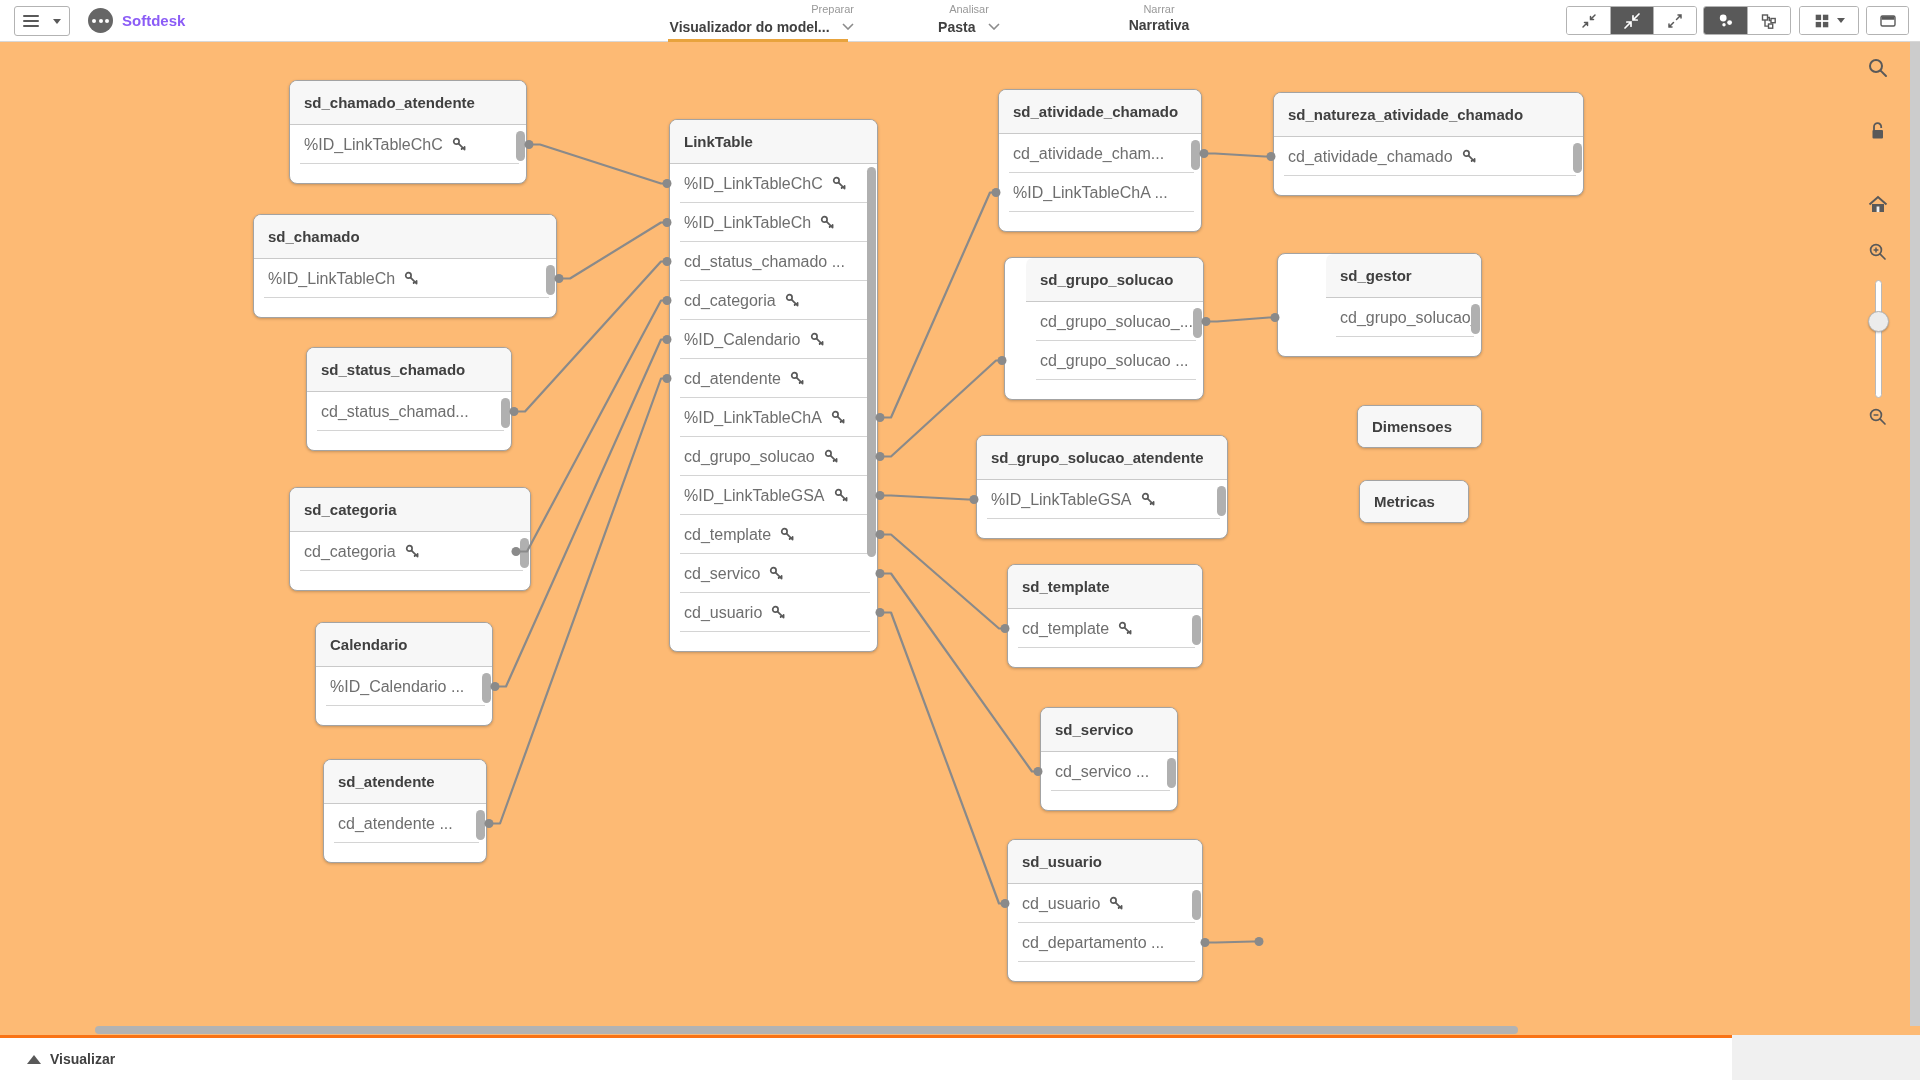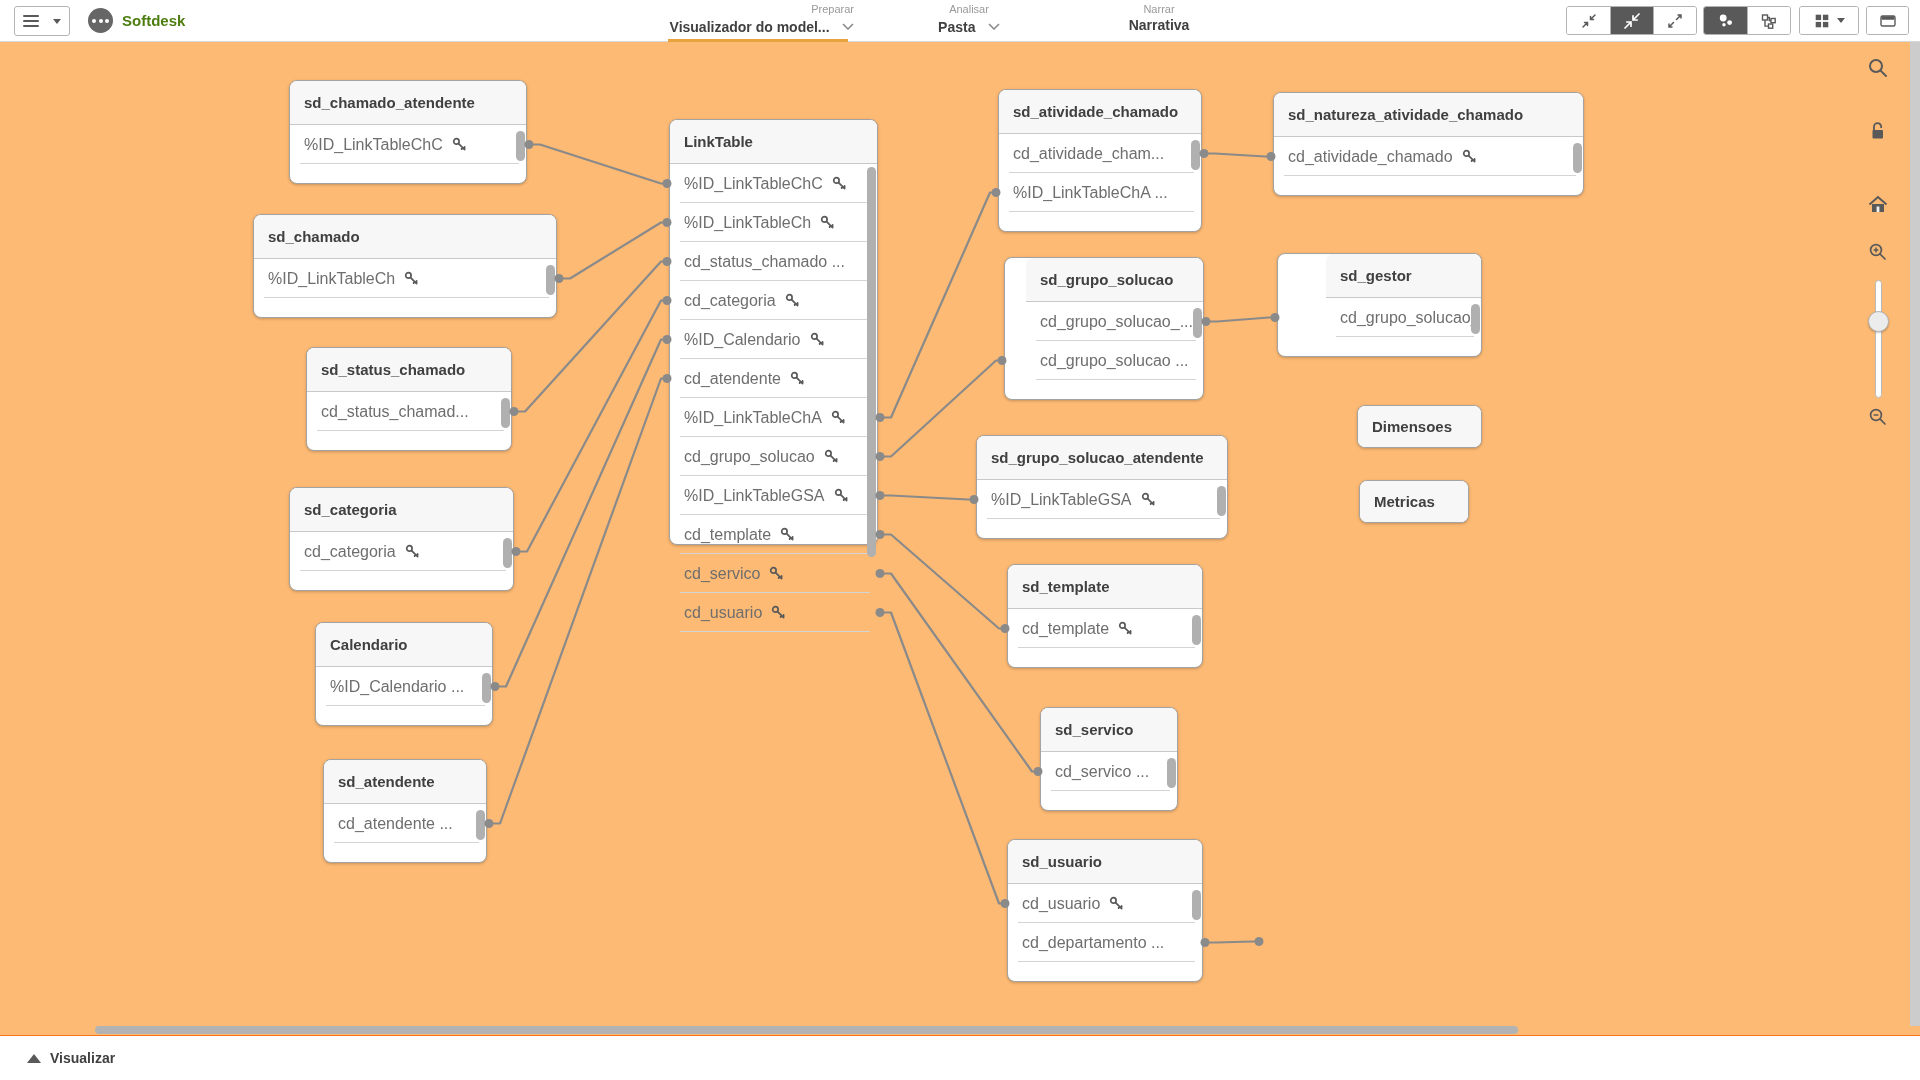--- a/index.html
+++ b/index.html
@@ -11,21 +11,21 @@
     background:#ffffff; border-bottom:1px solid #d8d8d8; z-index:50; }
   .menu-btn { position:absolute; left:14px; top:6px; width:56px; height:30px;
     border:1px solid #b3b3b3; border-radius:3px; background:#fff;
     display:flex; align-items:center; justify-content:space-between; padding:0 8px; cursor:pointer; }
   .hamb { width:16px; height:12px; display:flex; flex-direction:column; justify-content:space-between; }
   .hamb i { display:block; height:2.4px; background:#595959; border-radius:1px; }
   .caret-down { width:0; height:0; border-left:4.5px solid transparent; border-right:4.5px solid transparent; border-top:5.5px solid #595959; }
   .app-ident { position:absolute; left:88px; top:8px; display:flex; align-items:center; gap:9px; }
   .app-circle { width:25px; height:25px; border-radius:50%; background:#666; display:flex; align-items:center; justify-content:center; gap:2.5px; }
   .app-circle i { width:4px; height:4px; border-radius:50%; background:#fff; display:block; }
-  .app-name { font-size:15px; font-weight:bold; color:#4d7c0f; }
+  .app-name { font-size:15px; font-weight:bold; color:#8b5cf6; }
 
   .nav-tab { position:absolute; top:3px; height:39px; text-align:center; cursor:pointer; }
   .nav-tab .sect { font-size:11px; color:#999; line-height:13px; }
   .nav-tab .lbl  { font-size:14px; font-weight:bold; color:#404040; line-height:18px; display:inline-block; }
   .nav-tab .tab-caret { display:inline-block; margin-left:8px; vertical-align:2px; }
   .nav-tab.active::after { content:""; position:absolute; left:6px; right:6px; bottom:0;
     height:3px; background:#e8a33d; }
   #tab-prepare { left:662px; width:192px;text-align:right; }
   #tab-analyze { left:878px; width:182px; }
   #tab-narrate { left:1100px; width:118px; }
@@ -70,22 +70,22 @@
     border-radius:50%; background:#ececec; border:1px solid #b3b3b3;
     box-shadow:0 1px 2px rgba(0,0,0,.25); z-index:41; cursor:grab; }
 
   
   #hscroll { position:absolute; left:95px; top:1026px; width:1423px; height:8px;
     background:#b3b3b3; border-radius:4px; z-index:45; cursor:pointer; }
   #vscroll { position:absolute; left:1910px; top:42px; width:10px; height:984px;
     background:#cccccc; z-index:2; cursor:pointer; }
 
   
-  .footer { position:absolute; left:0; top:1035px; width:1920px; height:45px;
-    background:#fff; border-top:1px solid #f97316; z-index:50;
+  .footer { position:absolute; left:0; top:1035px; width:1732px; height:45px;
+    background:#fff; border-top:3px solid #f97316; z-index:50;
     display:flex; align-items:center; padding-left:27px; }
   .footer-toggle { display:flex; align-items:center; gap:9px; cursor:pointer; }
   .tri-up { width:0; height:0; border-left:7px solid transparent; border-right:7px solid transparent; border-bottom:9px solid #595959; }
   .footer-lbl { font-size:14px; font-weight:bold; color:#404040; }
 </style>
 </head>
 <body>
 
 <div class="topbar">
   <div class="menu-btn">
@@ -281,21 +281,21 @@
       </div>
       <div class="pill" style="top: 50px; height: 30px;"></div>
     </div>
     <div class="tbl" style="left: 306px; top: 347px; width: 206px; height: 104px;">
       <div class="tbl-h">sd_status_chamado</div>
       <div class="trow">
         <span class="fname">cd_status_chamad...</span>
       </div>
       <div class="pill" style="top: 50px; height: 30px;"></div>
     </div>
-    <div class="tbl" style="left: 289px; top: 487px; width: 225px; height: 104px;">
+    <div class="tbl" style="left: 289px; top: 487px; width: 242px; height: 104px;">
       <div class="tbl-h">sd_categoria</div>
       <div class="trow">
         <span class="fname">cd_categoria</span>
         <span class="key-icon">
           <svg width="15" height="15" viewBox="0 0 15 15">
             <g stroke="#595959" stroke-width="1.7" fill="none" stroke-linecap="round">
               <circle cx="4.4" cy="4.4" r="2.7"></circle>
               <path d="M6.6 6.6 L12.6 12.6 M12.6 12.6 L12.6 9.8 M9.7 9.7 L9.7 12.2"></path>
             </g>
           </svg>
@@ -310,21 +310,21 @@
       </div>
       <div class="pill" style="top: 50px; height: 30px;"></div>
     </div>
     <div class="tbl" style="left: 315px; top: 622px; width: 178px; height: 104px;">
       <div class="tbl-h">Calendario</div>
       <div class="trow">
         <span class="fname">%ID_Calendario ...</span>
       </div>
       <div class="pill" style="top: 50px; height: 30px;"></div>
     </div>
-    <div class="tbl" style="left: 669px; top: 119px; width: 209px; height: 426px;">
+    <div class="tbl" style="left: 669px; top: 119px; width: 209px; height: 533px;">
       <div class="tbl-h">LinkTable</div>
       <div class="trow">
         <span class="fname">%ID_LinkTableChC</span>
         <span class="key-icon">
           <svg width="15" height="15" viewBox="0 0 15 15">
             <g stroke="#595959" stroke-width="1.7" fill="none" stroke-linecap="round">
               <circle cx="4.4" cy="4.4" r="2.7"></circle>
               <path d="M6.6 6.6 L12.6 12.6 M12.6 12.6 L12.6 9.8 M9.7 9.7 L9.7 12.2"></path>
             </g>
           </svg>

